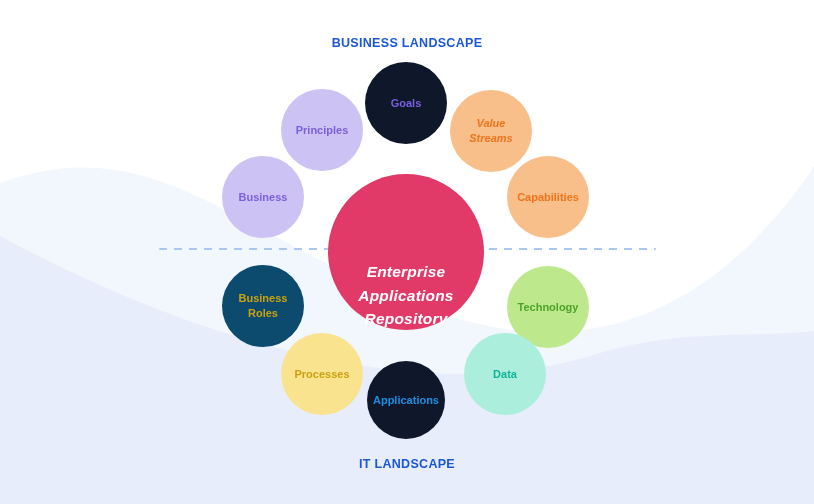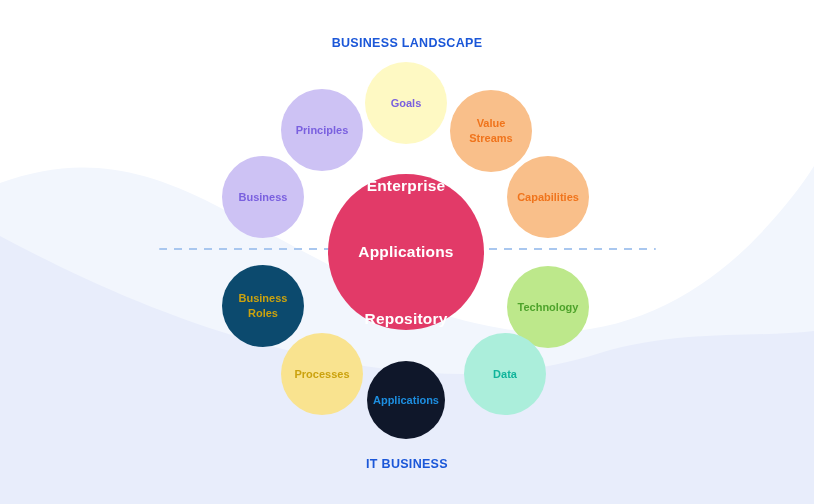--- a/index.html
+++ b/index.html
@@ -7,48 +7,48 @@
   .stage{position:relative;width:814px;height:504px;overflow:hidden;background:#ffffff;}
   .waves{position:absolute;left:0;top:0;z-index:0;}
   .hdr{position:absolute;left:0;right:0;text-align:center;font-weight:bold;
        font-size:12.5px;letter-spacing:.3px;z-index:2;}
   .divider{position:absolute;height:2px;z-index:1;border-radius:1px;}
   .node{position:absolute;border-radius:50%;display:flex;align-items:center;justify-content:center;
         text-align:center;font-weight:bold;font-size:11px;line-height:1.35;z-index:2;
         padding:0;box-sizing:border-box;}
   .node span{display:block;width:72px;margin:0 auto;}
   .center-circle{position:absolute;border-radius:50%;display:flex;flex-direction:column;
-        align-items:center;justify-content:space-between;z-index:3;text-align:center;}
+        align-items:center;justify-content:flex-end;z-index:3;text-align:center;font-style:italic;}
   .center-circle div{font-weight:bold;font-size:15.5px;line-height:1.5;letter-spacing:.2px;}
 </style>
 </head>
 <body>
 
 <div class="stage">
 
   <svg class="waves" width="814" height="504" viewBox="0 0 814 504">
     <path d="M0,183 C70,158 132,162 215,205 C330,263 400,312 505,329
              C612,346 700,298 760,234 C785,207 800,188 814,166
              L814,504 L0,504 Z" fill="#F2F6FD"></path>
     <path d="M0,236 C90,284 200,334 330,360 C440,381 520,378 600,353
              C680,329 755,338 814,331 L814,504 L0,504 Z" fill="#E8EDFB"></path>
   </svg>
 
   <div class="hdr" style="top: 36px; color: rgb(27, 87, 216);">BUSINESS LANDSCAPE</div>
 
   <div class="divider" style="left: 159px; top: 248px; width: 497px; background: repeating-linear-gradient(90deg, rgb(169, 199, 239) 0px, rgb(169, 199, 239) 8px, transparent 8px, transparent 15px);"></div>
 
   <div id="nodes">
-      <div class="node" style="left: 365px; top: 62px; height: 82px; width: 82px; background: #fef9c3; color: rgb(122, 96, 223);">
+      <div class="node" style="left: 365px; top: 62px; height: 82px; width: 82px; background: #0f172a; color: rgb(122, 96, 223);">
     <span>Goals</span>
   </div>
       <div class="node" style="left: 281px; top: 89px; height: 82px; width: 82px; background: rgb(205, 194, 244); color: rgb(122, 96, 223);">
     <span>Principles</span>
   </div>
-      <div class="node" style="left: 450px; top: 90px; height: 82px; width: 82px; background: rgb(249, 191, 138); color: rgb(240, 116, 28);">
+      <div class="node" style="left: 450px; top: 90px; height: 82px; width: 82px; background: rgb(249, 191, 138); color: rgb(240, 116, 28); font-style: italic;">
     <span>Value Streams</span>
   </div>
       <div class="node" style="left: 222px; top: 156px; height: 82px; width: 82px; background: rgb(205, 194, 244); color: rgb(122, 96, 223);">
     <span>Business</span>
   </div>
       <div class="node" style="left: 507px; top: 156px; height: 82px; width: 82px; background: rgb(249, 191, 138); color: rgb(240, 116, 28);">
     <span>Capabilities</span>
   </div>
       <div class="node" style="left: 222px; top: 265px; height: 82px; width: 82px; background: #0c4a6e; color: rgb(203, 162, 14);">
     <span>Business Roles</span>
@@ -66,15 +66,15 @@
     <span>Applications</span>
   </div>
     </div>
 
   <div class="center-circle" style="left: 328px; top: 174px; height: 156px; width: 156px; background: rgb(226, 58, 104); color: rgb(255, 255, 255);">
     <div>Enterprise</div>
     <div>Applications</div>
     <div>Repository</div>
   </div>
 
-  <div class="hdr" style="top: 457px; color: rgb(27, 87, 216);">IT BUSINESS</div>
+  <div class="hdr" style="top: 457px; color: rgb(27, 87, 216);">IT LANDSCAPE</div>
 
 </div>
 
 </body></html>

